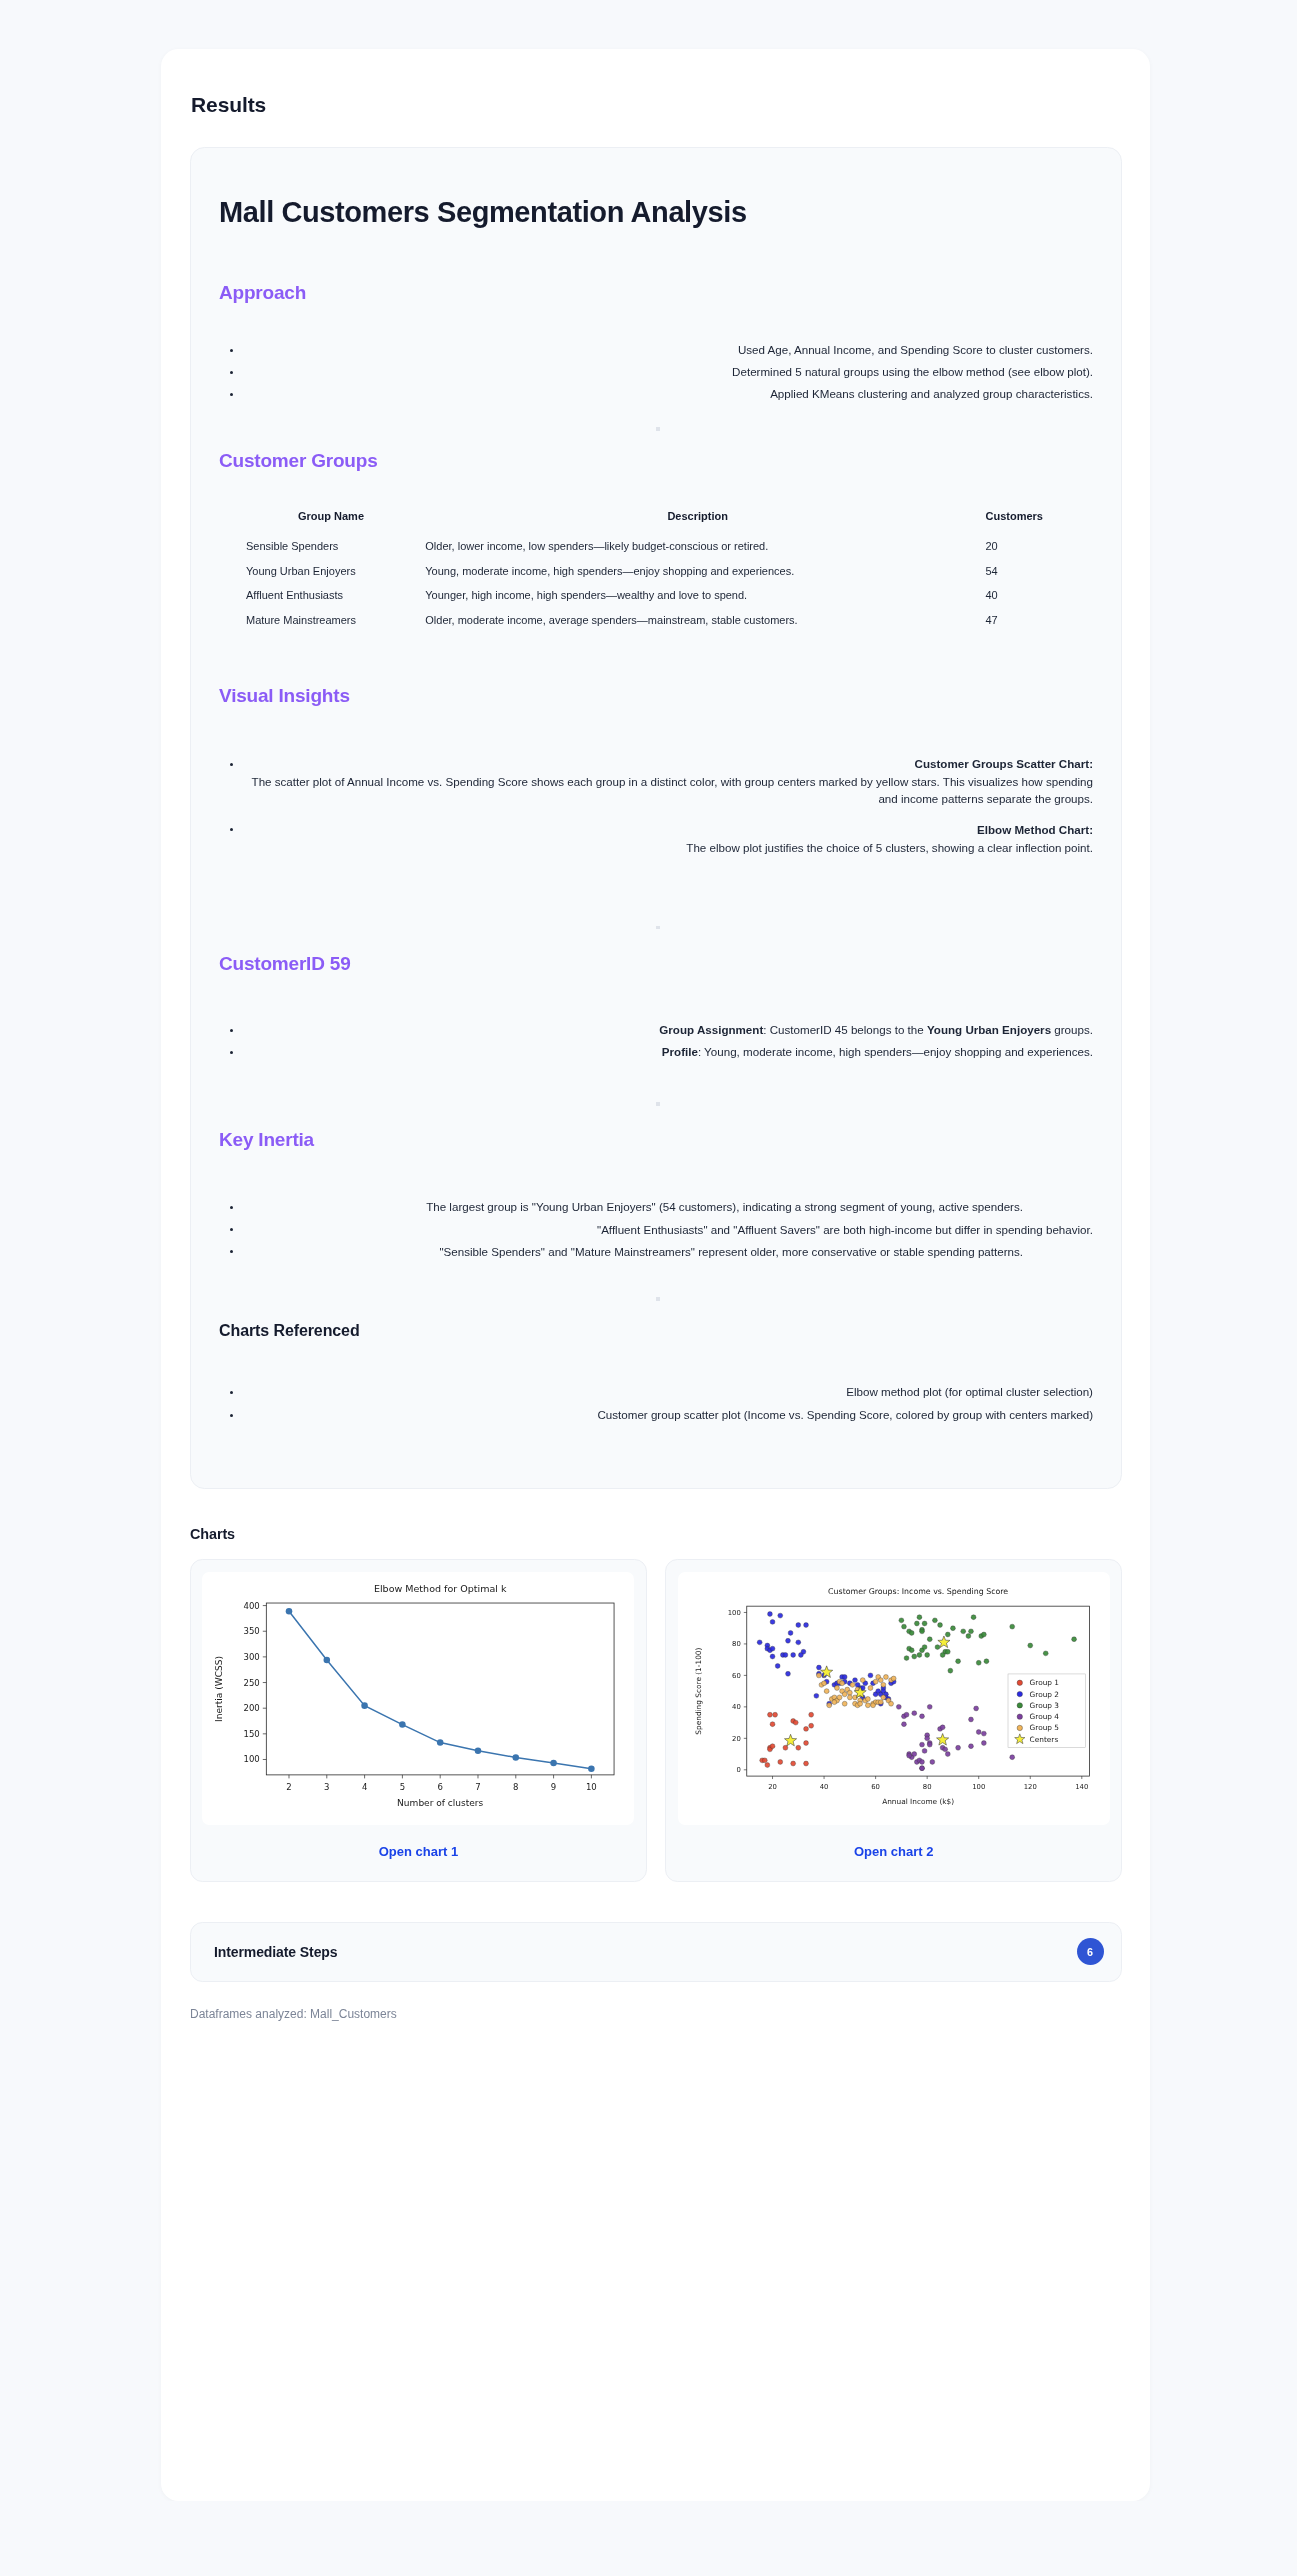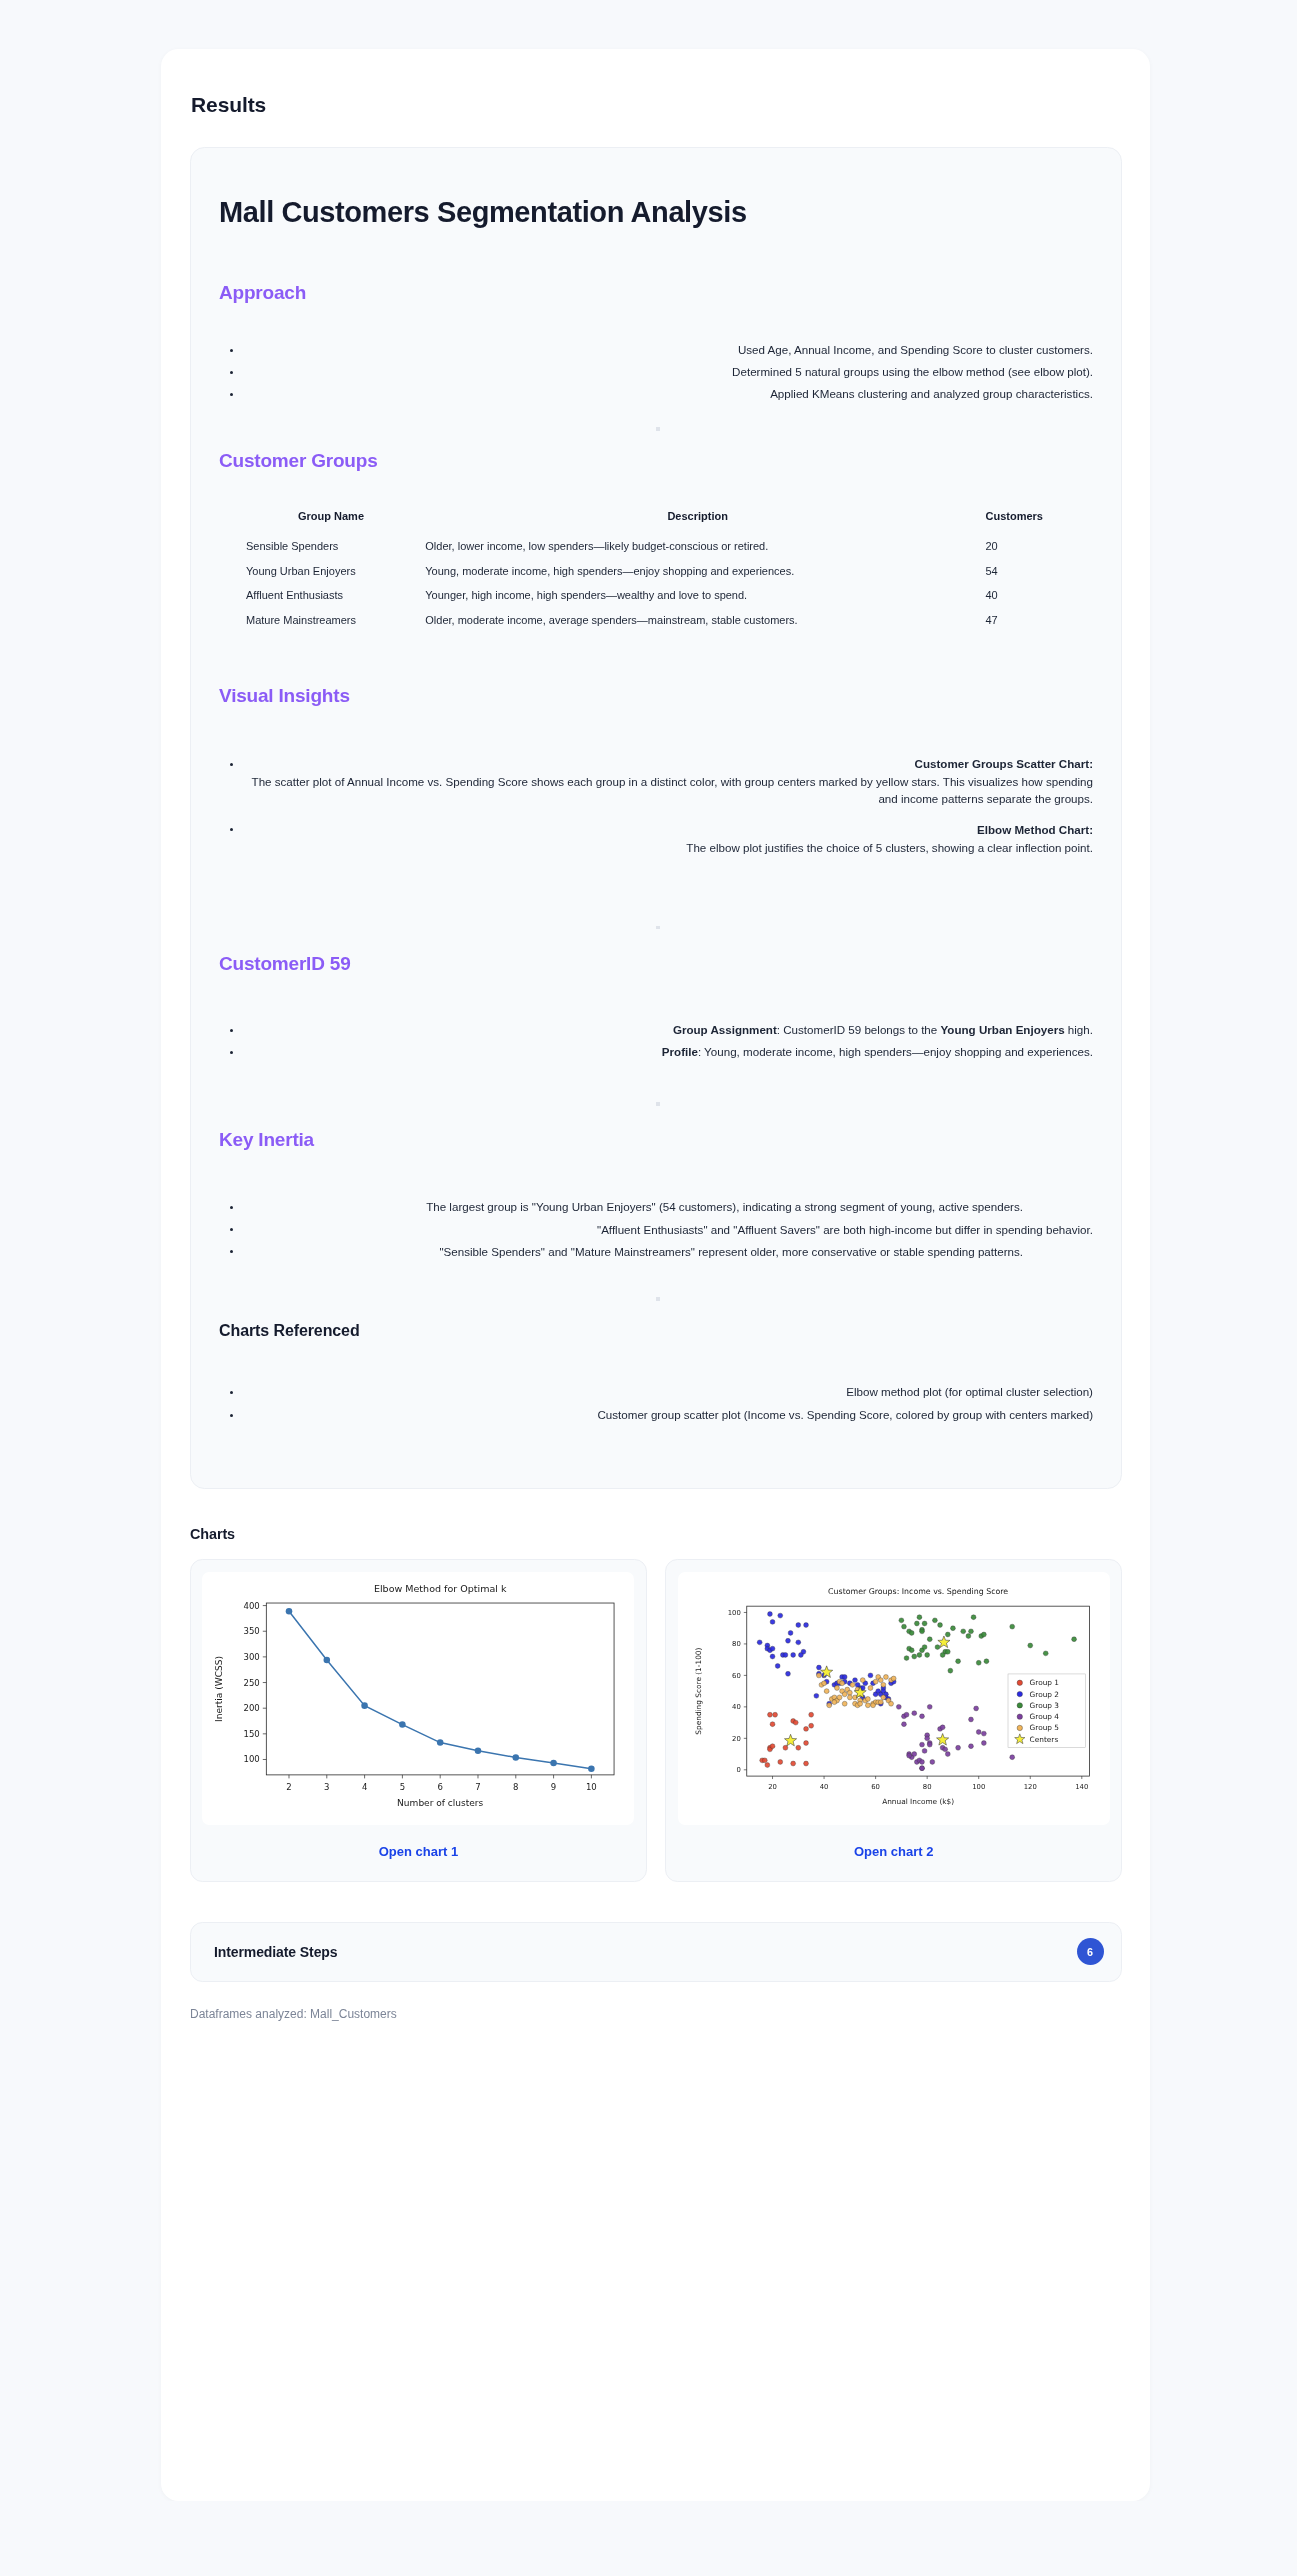--- a/index.html
+++ b/index.html
@@ -305,21 +305,21 @@
     <div style="height:57px"></div>
     <div class="mini-rule"></div>
     <div style="height:24px"></div>
 
     <h2 class="section-h">CustomerID 59</h2>
 
     <div style="height:47px"></div>
 
     <ul class="bullets">
       <li>
-        <span class="bi-strong">Group Assignment</span><span>: CustomerID 59 belongs to the </span><span class="bi-strong">Young Urban Enjoyers</span><span> high.</span>
+        <span class="bi-strong">Group Assignment</span><span>: CustomerID 45 belongs to the </span><span class="bi-strong">Young Urban Enjoyers</span><span> groups.</span>
       </li>
       <li style="margin-top:4.1px">
         <span class="bi-strong">Profile</span><span>: Young, moderate income, high spenders—enjoy shopping and experiences.</span>
       </li>
     </ul>
 
     <div style="height:40px"></div>
     <div class="mini-rule"></div>
     <div style="height:24px"></div>
 

